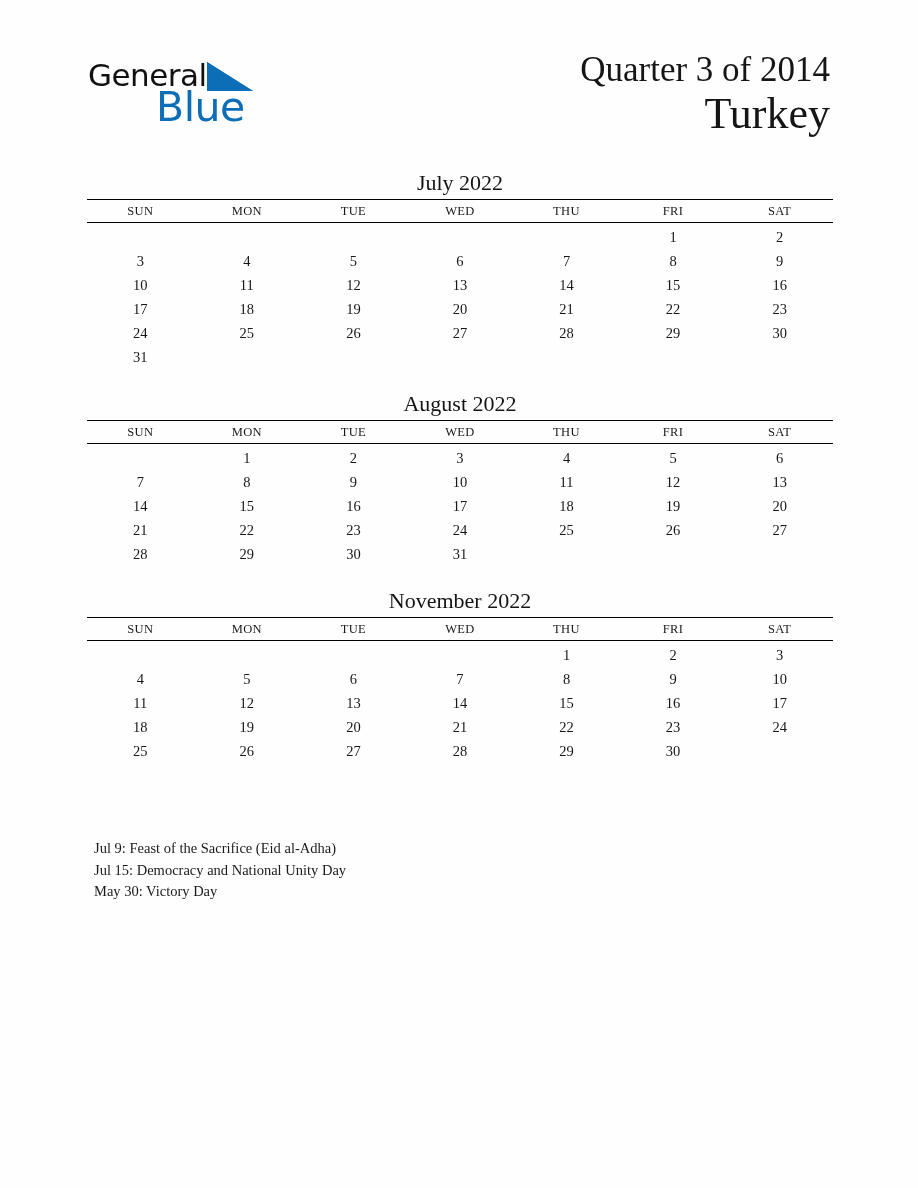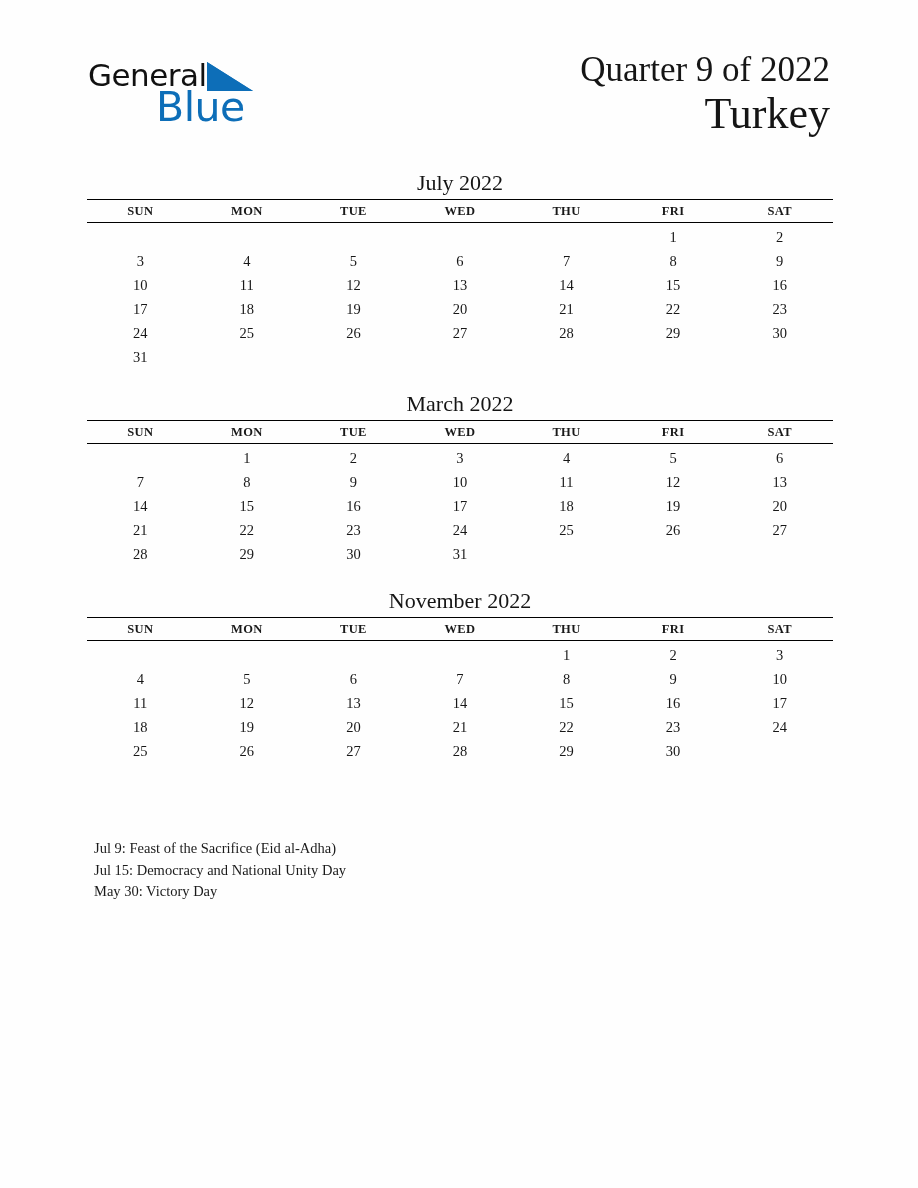--- a/index.html
+++ b/index.html
@@ -116,21 +116,20 @@
     font-weight: normal;
   }
   table.month-table thead th {
     font-size: 12.5px;
     line-height: 22px;
     height: 22px;
     letter-spacing: 0.4px;
     color: #191919;
     border-top: 1.6px solid #000;
     border-bottom: 1.6px solid #000;
-    font-weight: bold;
   }
   table.month-table tbody td {
     font-size: 14.5px;
     line-height: 24px;
     height: 24px;
     color: #171717;
   }
   table.month-table tbody tr:first-child td {
     padding-top: 2px;
   }
@@ -162,21 +161,21 @@
     <div class="brand-line1">
       <span class="brand-general">General</span><span class="brand-triangle"><svg width="46" height="29" viewBox="0 0 46 29" xmlns="http://www.w3.org/2000/svg">
             <polygon points="0,0 0,29 46,29" fill="#0d6eb8" transform="translate(0,0) scale(1,1)"></polygon>
             <polygon points="0,0 46,29 0,29" fill="#0d6eb8"></polygon>
           </svg></span>
     </div>
     <div class="brand-line2">Blue</div>
   </div>
 
   <div class="header-titles">
-    <div class="quarter-title">Quarter 9 of 2022</div>
+    <div class="quarter-title">Quarter 3 of 2014</div>
     <div class="country-title">Turkey</div>
   </div>
 
 </div>
 
 <div class="months-area">
     <div class="month-block">
       <div class="month-title">July 2022</div>
       <table class="month-table">
         <thead>
@@ -242,21 +241,21 @@
             <td></td>
             <td></td>
             <td></td>
             <td></td>
             <td></td>
           </tr>
         </tbody>
       </table>
     </div>
     <div class="month-block">
-      <div class="month-title">March 2022</div>
+      <div class="month-title">August 2022</div>
       <table class="month-table">
         <thead>
           <tr>
             <th>SUN</th>
             <th>MON</th>
             <th>TUE</th>
             <th>WED</th>
             <th>THU</th>
             <th>FRI</th>
             <th>SAT</th>

